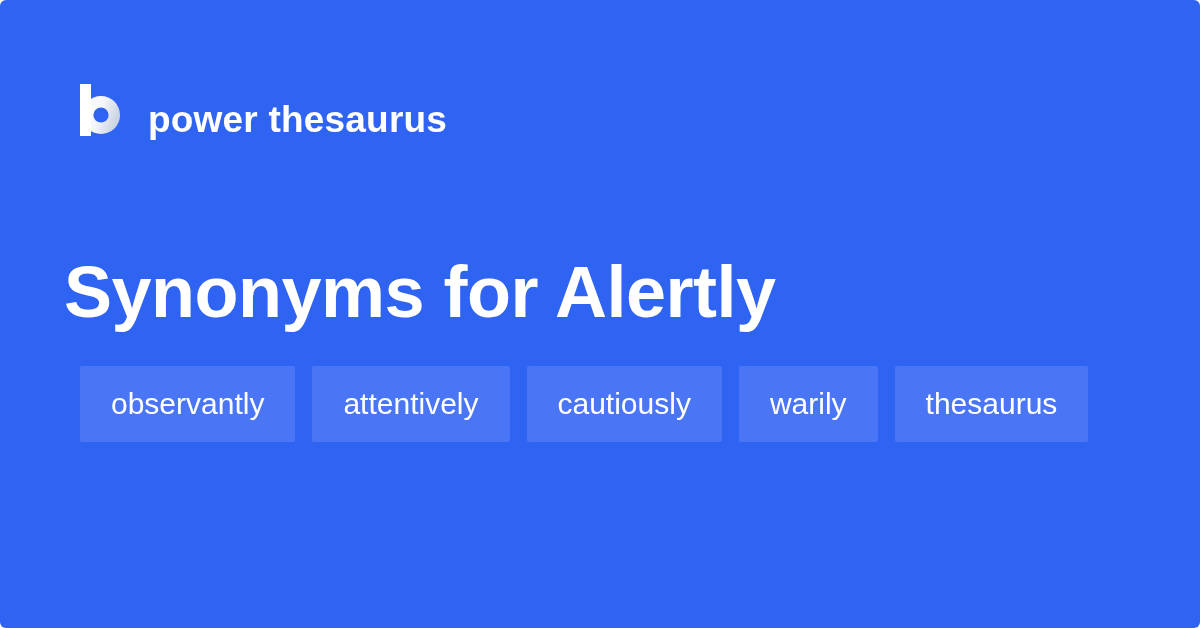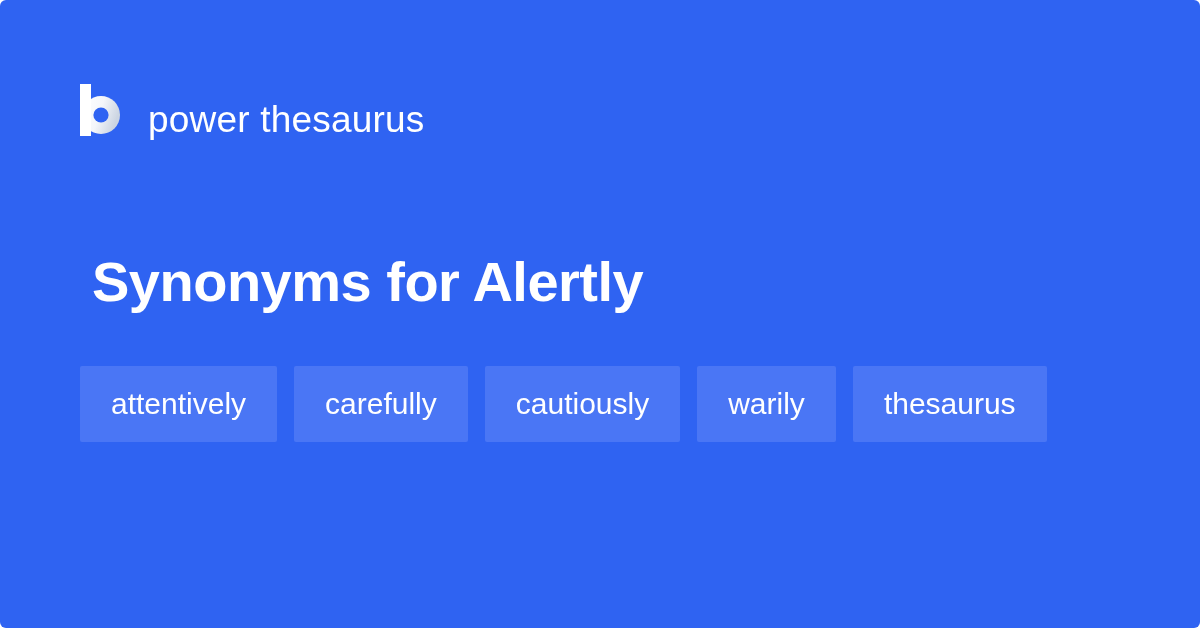--- a/index.html
+++ b/index.html
@@ -30,34 +30,34 @@
   .brand-logo {
     width: 40px;
     height: 52px;
     margin-right: 28px;
     flex: 0 0 auto;
     display: block;
   }
   .brand-name {
     font-size: 37px;
     line-height: 1;
-    font-weight: 400;
+    font-weight: 700;
     color: #ffffff;
     letter-spacing: 0.2px;
     white-space: nowrap;
     margin-top: 18px;
   }
 
   
   .page-title {
     position: absolute;
-    left: 92px;
+    left: 64px;
     top: 196px;
     width: 1040px;
-    font-size: 56px;
+    font-size: 72px;
     line-height: 96px;
     font-weight: 700;
     color: #ffffff;
     letter-spacing: -0.5px;
     white-space: nowrap;
   }
 
   
   .tag-cloud {
     position: absolute;
@@ -106,20 +106,20 @@
       <circle cx="21" cy="31" r="7.6" fill="#2f63f2"></circle>
 
       <rect x="0" y="12" width="11" height="40" fill="#ffffff"></rect>
     </svg>
     <span class="brand-name">power thesaurus</span>
   </div>
 
   <h1 class="page-title">Synonyms for Alertly</h1>
 
   <div class="tag-cloud">
+    <span class="tag">observantly</span>
     <span class="tag">attentively</span>
-    <span class="tag">carefully</span>
     <span class="tag">cautiously</span>
     <span class="tag">warily</span>
     <span class="tag">thesaurus</span>
   </div>
 
 </div>
 
 </body></html>

